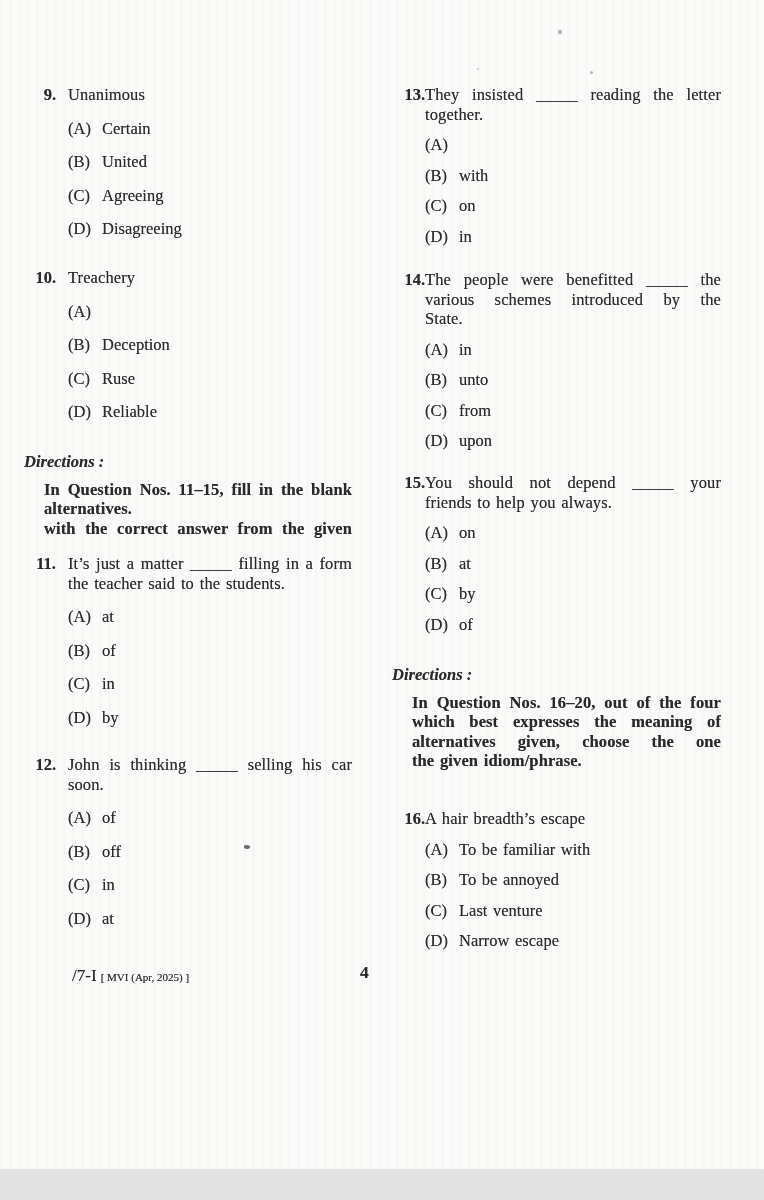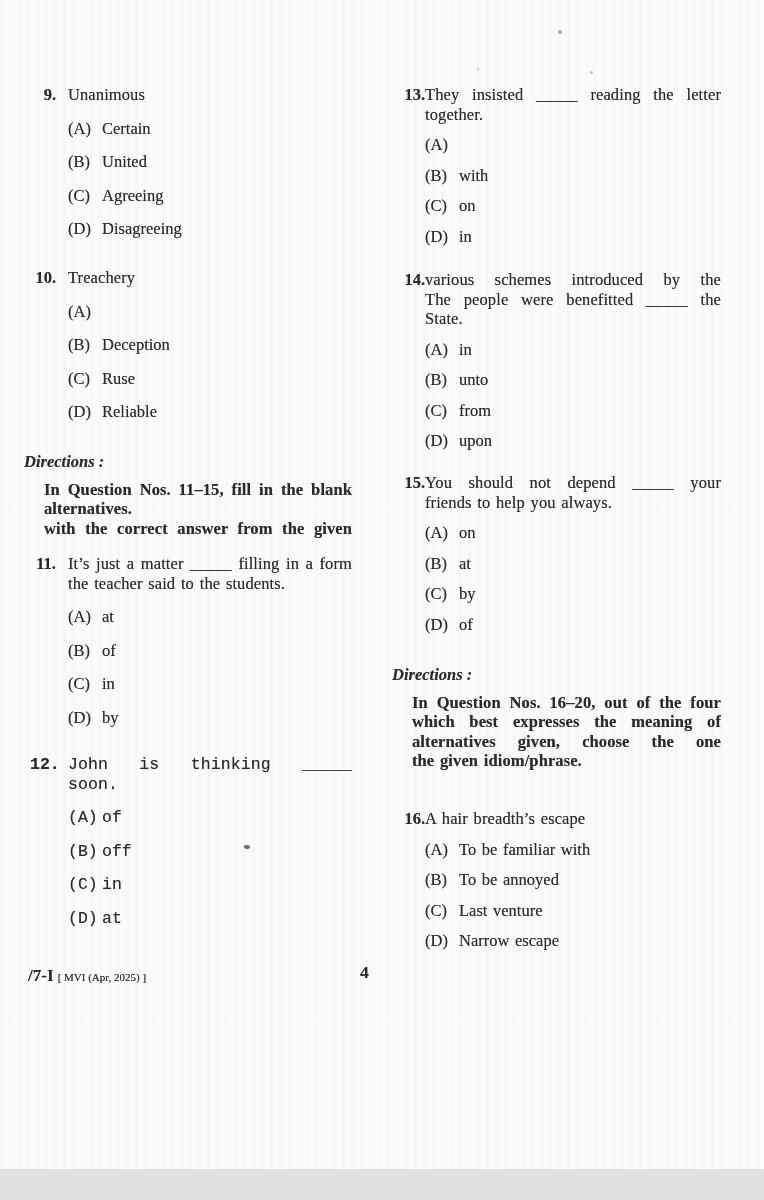--- a/index.html
+++ b/index.html
@@ -36,21 +36,21 @@
   .col-l .opt{margin-top:14px;}
   .col-r .opt{margin-top:11px;}
   .olet{flex:none;width:34px;}
   .otxt{flex:1;word-spacing:1.5px;}
   .dir{position:absolute;}
   .col-l .dir{left:-6px;width:328px;}
   .col-r .dir{left:-7px;width:329px;}
   .dir-h{font-weight:bold;font-style:italic;}
   .dir-b{font-weight:bold;padding-left:20px;margin-top:8px;}
   .footer-left{position:absolute;left:28px;top:966px;white-space:nowrap;}
-  .fcode{font-weight:bold;font-size:17px;}
+  .fcode{font-weight:normal;font-size:17px;margin-left:44px;}
   .fexam{font-size:11px;}
   .pagenum{position:absolute;left:360px;top:963px;font-weight:bold;font-size:17.5px;}
   .band{position:absolute;left:0;top:1169px;width:764px;height:31px;background:#e2e2e2;}
   .speck{position:absolute;border-radius:50%;}
   .speck-1{left:558px;top:30px;width:4px;height:4px;background:#a9a9a9;}
   .speck-2{left:590px;top:71px;width:3px;height:3px;background:#b5b5b5;}
   .speck-3{left:244px;top:845px;width:6px;height:4px;background:#6f6f6f;border-radius:40% 60% 50% 50%;}
   .speck-4{left:477px;top:68px;width:2px;height:2px;background:#c2c2c2;}
 </style>
 </head>
@@ -137,21 +137,21 @@
             <span class="otxt">in</span>
           </div>
           <div class="opt">
             <span class="olet">(D)</span>
             <span class="otxt">by</span>
           </div>
         </div>
       </div>
     </div>
 
-    <div class="q" style="top:755px;font-family:Liberation Mono, monospace;">
+    <div class="q" style="top:755px;">
       <div class="qrow">
         <div class="qnum">12.</div>
         <div class="qbody">
           <div class="qline jl">John is thinking _____ selling his car</div>
           <div class="qline">soon.</div>
           <div class="opt">
             <span class="olet">(A)</span>
             <span class="otxt">of</span>
           </div>
           <div class="opt">
@@ -196,22 +196,22 @@
             <span class="otxt">in</span>
           </div>
         </div>
       </div>
     </div>
 
     <div class="q" style="top:270px;">
       <div class="qrow">
         <div class="qnum">14.</div>
         <div class="qbody">
+          <div class="qline jl">The people were benefitted _____ the</div>
           <div class="qline jl">various schemes introduced by the</div>
-          <div class="qline jl">The people were benefitted _____ the</div>
           <div class="qline">State.</div>
           <div class="opt">
             <span class="olet">(A)</span>
             <span class="otxt">in</span>
           </div>
           <div class="opt">
             <span class="olet">(B)</span>
             <span class="otxt">unto</span>
           </div>
           <div class="opt">

